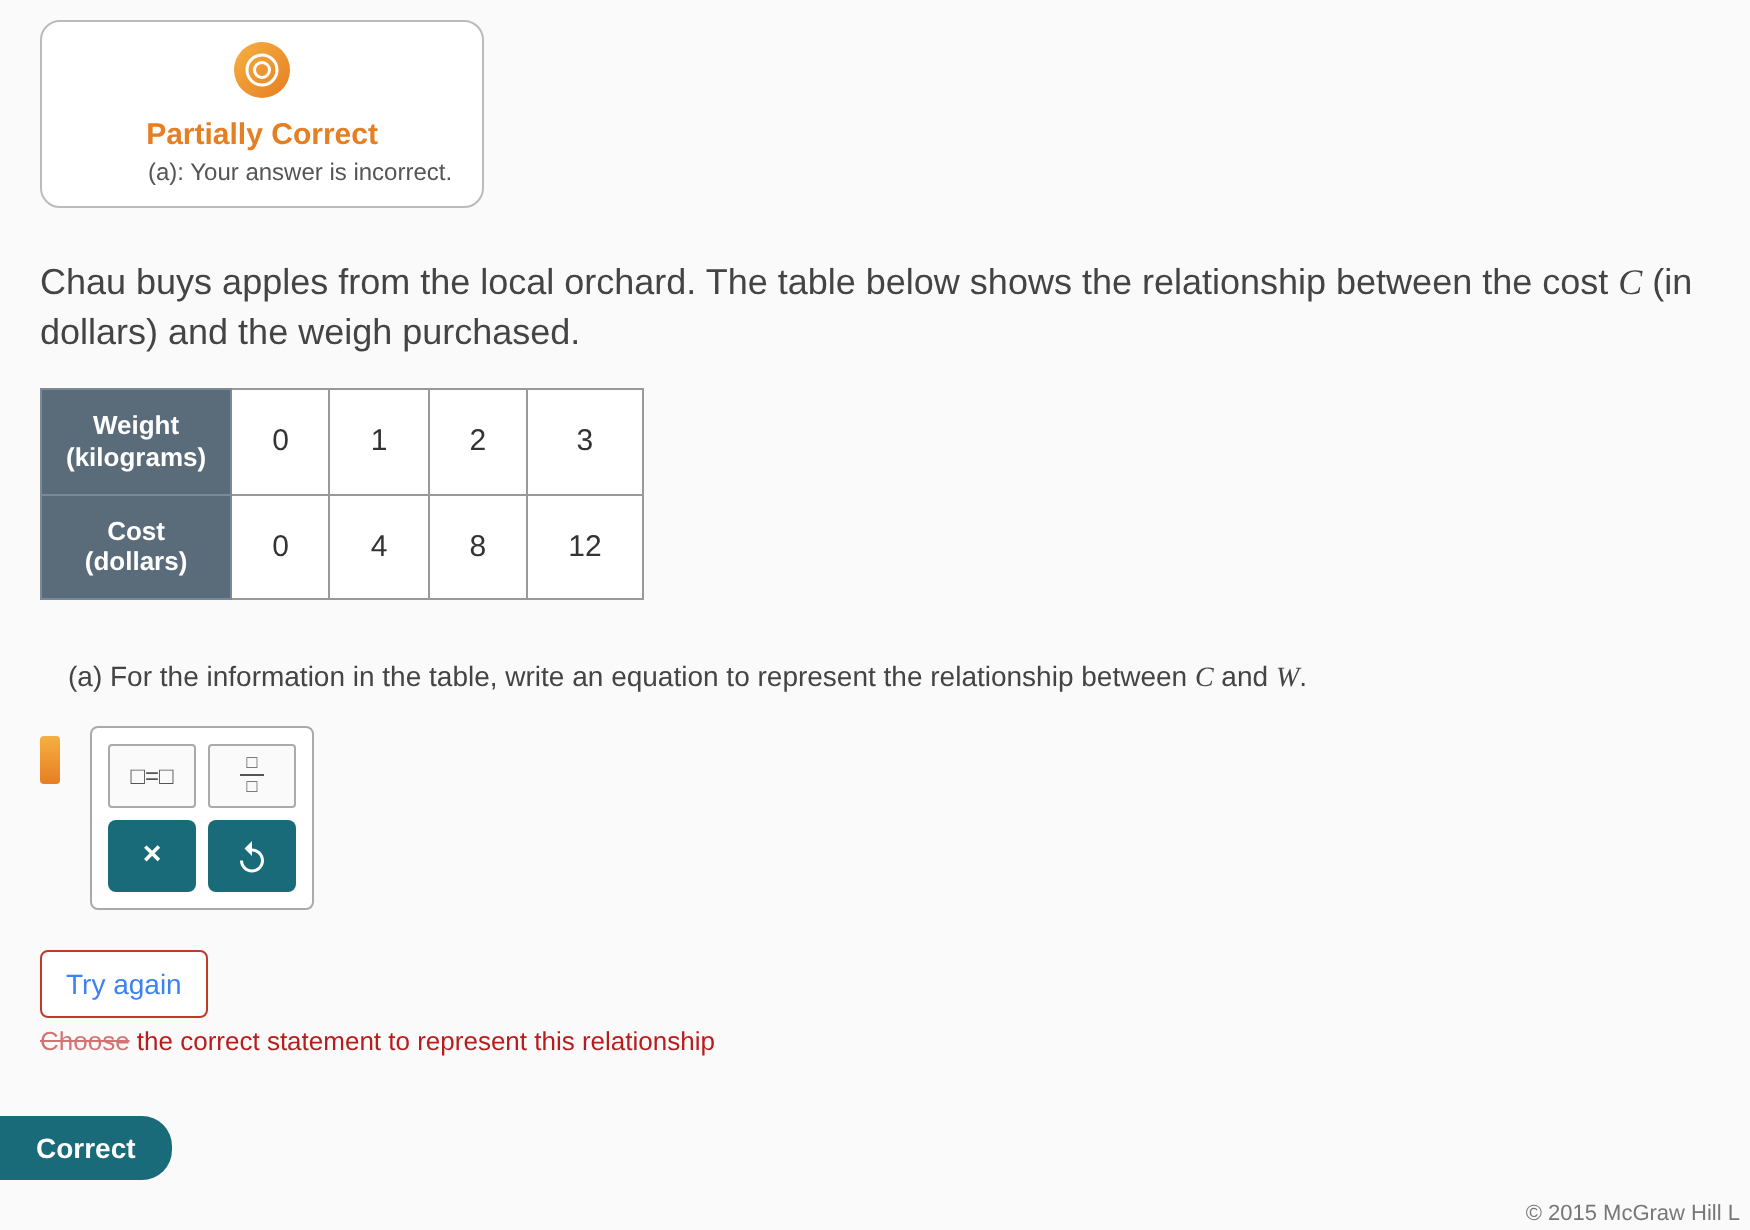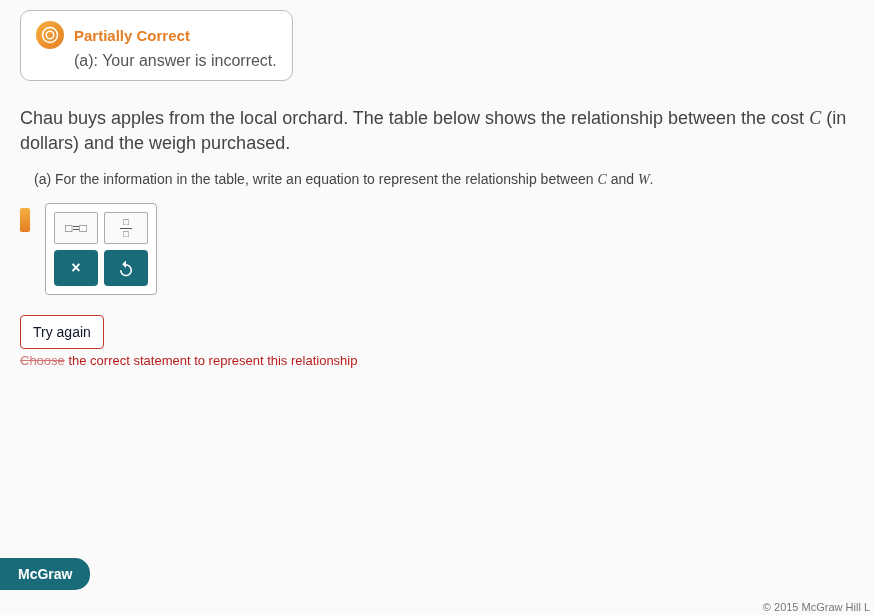--- a/index.html
+++ b/index.html
@@ -27,20 +27,21 @@
       border-radius: 10px;
       padding: 10px 15px;
       display: inline-block;
       margin-bottom: 15px;
       background: #fff;
     }
     .status-header {
       display: flex;
       align-items: center;
       gap: 10px;
+      flex-direction: column;
     }
     .status-icon {
       width: 28px;
       height: 28px;
       border-radius: 50%;
       background: linear-gradient(135deg, #f5b041, #e67e22);
       display: flex;
       align-items: center;
       justify-content: center;
       color: #fff;
@@ -49,21 +50,21 @@
     .status-icon svg {
       width: 18px;
       height: 18px;
     }
     .status-title {
       font-weight: bold;
       color: #e67e22;
       font-size: 15px;
     }
     .status-sub {
-      font-size: 16px;
+      font-size: 12px;
       color: #555;
       margin-left: 38px;
       margin-top: 3px;
     }
     .problem-text {
       font-size: 18px;
       color: #444;
       margin: 10px 0 15px 0;
       line-height: 1.4;
     }
@@ -157,21 +158,21 @@
       color: #fff;
       cursor: pointer;
       font-size: 16px;
       font-weight: bold;
     }
     .try-again-btn {
       display: inline-block;
       padding: 8px 12px;
       border: 1px solid #c0392b;
       border-radius: 4px;
-      color: #0f172a;
+      color: #3b82f6;
       font-size: 14px;
       background: #fff;
       cursor: pointer;
       margin-top: 20px;
     }
     .partial-text {
       font-size: 13px;
       color: #b91c1c;
       margin-top: 4px;
     }
@@ -214,20 +215,38 @@
       </div>
       <div class="status-title">Partially Correct</div>
     </div>
     <div class="status-sub">(a): Your answer is incorrect.</div>
   </div>
 
   <div class="problem-text">
     Chau buys apples from the local orchard. The table below shows the relationship between the cost <span class="math-var">C</span> (in dollars) and the weigh purchased.
   </div>
 
+  <table class="data-table">
+    <tbody>
+        <tr>
+      <th>Weight<br>(kilograms)</th>
+      <td>0</td>
+      <td>1</td>
+      <td>2</td>
+      <td>3</td>
+    </tr>
+    <tr>
+      <th>Cost<br>(dollars)</th>
+      <td>0</td>
+      <td>4</td>
+      <td>8</td>
+      <td>12</td>
+    </tr>
+  </tbody>
+    </table>
 
   <div class="part-a-text">
     (a) For the information in the table, write an equation to represent the relationship between <span class="math-var">C</span> and <span class="math-var">W</span>.
   </div>
 
   <div class="answer-area">
     <div class="cursor-icon"></div>
     <div class="tool-palette">
       <div class="palette-row">
         <div class="palette-btn">□=□</div>
@@ -253,17 +272,17 @@
   </div>
 
   <button class="try-again-btn">
     <span>Try again</span>
   </button>
   <div class="partial-text">
     <span style="text-decoration: line-through; opacity:0.6;">Choose</span> the correct statement to represent this relationship
   </div>
 
   <button class="recheck-btn">
-    <span>McGraw</span>
+    <span>Correct</span>
   </button>
 
   <div class="copyright">© 2015 McGraw Hill L</div>
 </div>
 
 </body></html>

